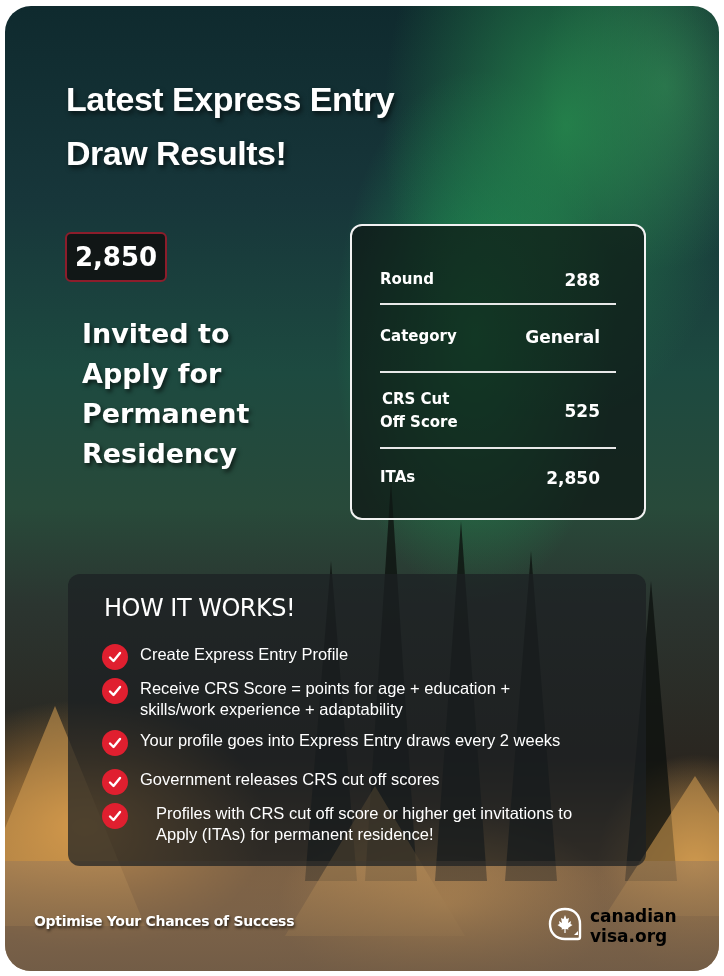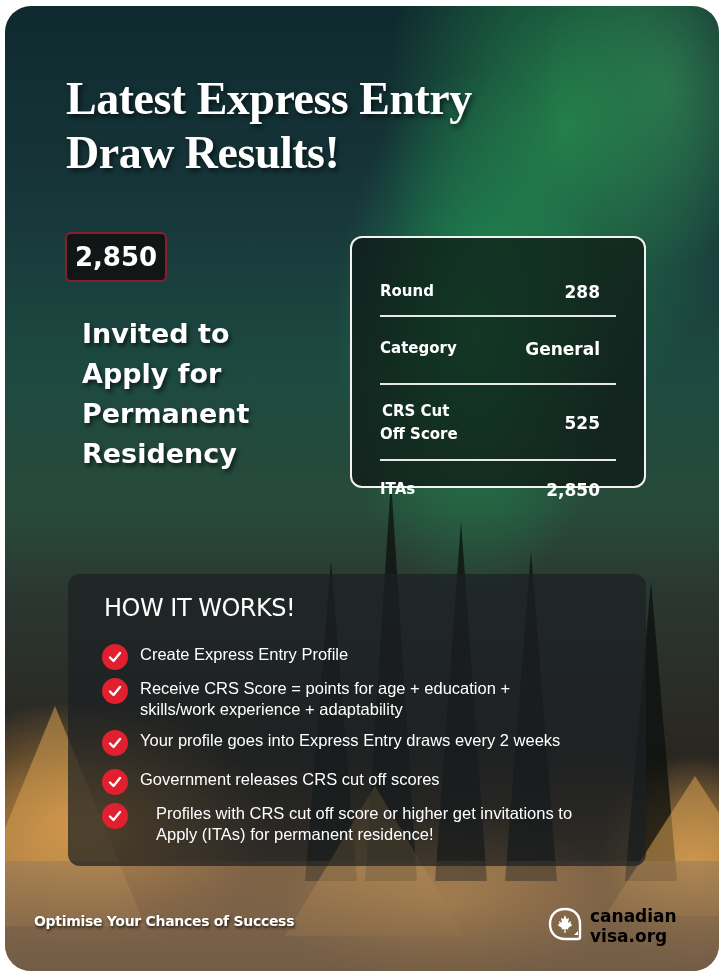--- a/index.html
+++ b/index.html
@@ -13,27 +13,27 @@
       radial-gradient(ellipse 180px 260px at 660px 80px, rgba(60,140,90,0.6), rgba(0,0,0,0) 70%),
       radial-gradient(ellipse 260px 180px at 80px 820px, rgba(230,160,70,0.85), rgba(0,0,0,0) 70%),
       radial-gradient(ellipse 240px 140px at 440px 900px, rgba(235,170,80,0.8), rgba(0,0,0,0) 70%),
       radial-gradient(ellipse 140px 160px at 690px 860px, rgba(225,165,80,0.75), rgba(0,0,0,0) 70%),
       linear-gradient(180deg, #0f2a2e 0%, #17363a 20%, #1d4a40 38%, #284a3a 52%, #2b3530 62%, #2a2620 78%, #6a4f32 90%, #8a6a48 100%);
   }
   .tree { position: absolute; bottom: 90px; width: 0; height: 0; border-left: 26px solid transparent; border-right: 26px solid transparent; border-bottom: 320px solid rgba(12,16,14,0.75); }
   .tipi { position: absolute; width: 0; height: 0; border-left: 90px solid transparent; border-right: 90px solid transparent; border-bottom: 220px solid rgba(214,158,82,0.55); }
   .snow { position: absolute; left: 0; right: 0; bottom: 0; height: 110px; background: linear-gradient(180deg, rgba(150,120,90,0.5), rgba(110,90,70,0.85)); }
 
-  .title { position: absolute; left: 66px; top: 72px; margin: 0; color: #ffffff; font-family: Liberation Serif, serif; font-weight: bold; font-size: 46px; line-height: 54px; letter-spacing: -0.5px; text-shadow: 2px 3px 5px rgba(0,0,0,0.6); }
+  .title { position: absolute; left: 66px; top: 72px; margin: 0; color: #ffffff; font-family: Liberation Sans, sans-serif; font-weight: bold; font-size: 34px; line-height: 54px; letter-spacing: -0.5px; text-shadow: 2px 3px 5px rgba(0,0,0,0.6); }
 
   .count-badge { position: absolute; left: 65px; top: 232px; width: 102px; height: 50px; border: 2px solid #8c1d2b; border-radius: 6px; background: rgba(16,20,20,0.92); box-sizing: border-box; display: flex; align-items: center; justify-content: center; color: #fff; font-family: "DejaVu Sans", sans-serif; font-weight: bold; font-size: 26px; }
 
   .invited { position: absolute; left: 66px; top: 298px; margin: 16px; color: #fff; font-family: "DejaVu Sans", sans-serif; font-weight: bold; font-size: 27px; line-height: 40px; text-shadow: 2px 3px 4px rgba(0,0,0,0.6); }
 
-  .stats { position: absolute; left: 350px; top: 236px; width: 296px; height: 252px; border: 2px solid #f2f2f2; border-radius: 12px; box-sizing: border-box; background: rgba(14,22,20,0.72); }
+  .stats { position: absolute; left: 350px; top: 224px; width: 296px; height: 296px; border: 2px solid #f2f2f2; border-radius: 12px; box-sizing: border-box; background: rgba(14,22,20,0.72); }
   .stat-row { position: absolute; left: 28px; width: 236px; display: flex; align-items: center; justify-content: space-between; color: #fff; font-family: "DejaVu Sans", sans-serif; font-weight: bold; }
   .stat-label { font-size: 15px; line-height: 23px; }
   .stat-value { font-size: 17px; padding-right: 16px; }
   .stat-sep { position: absolute; left: 28px; width: 236px; height: 2px; background: #e8e8e8; }
 
   .how { position: absolute; left: 68px; top: 574px; width: 578px; height: 292px; border-radius: 12px; background: rgba(28,32,34,0.72); }
   .how-title { position: absolute; left: 36px; top: 20px; margin: 0; color: #fff; font-family: "DejaVu Sans", sans-serif; font-weight: normal; font-size: 24px; letter-spacing: -0.5px; }
   .step { position: absolute; left: 34px; display: flex; }
   .check { width: 26px; height: 26px; border-radius: 50%; background: #e01f2f; display: flex; align-items: center; justify-content: center; flex: 0 0 26px; margin-right: 12px; }
   .step-text { color: #fff; font-family: "Liberation Sans", sans-serif; font-size: 16.5px; line-height: 21px; }

